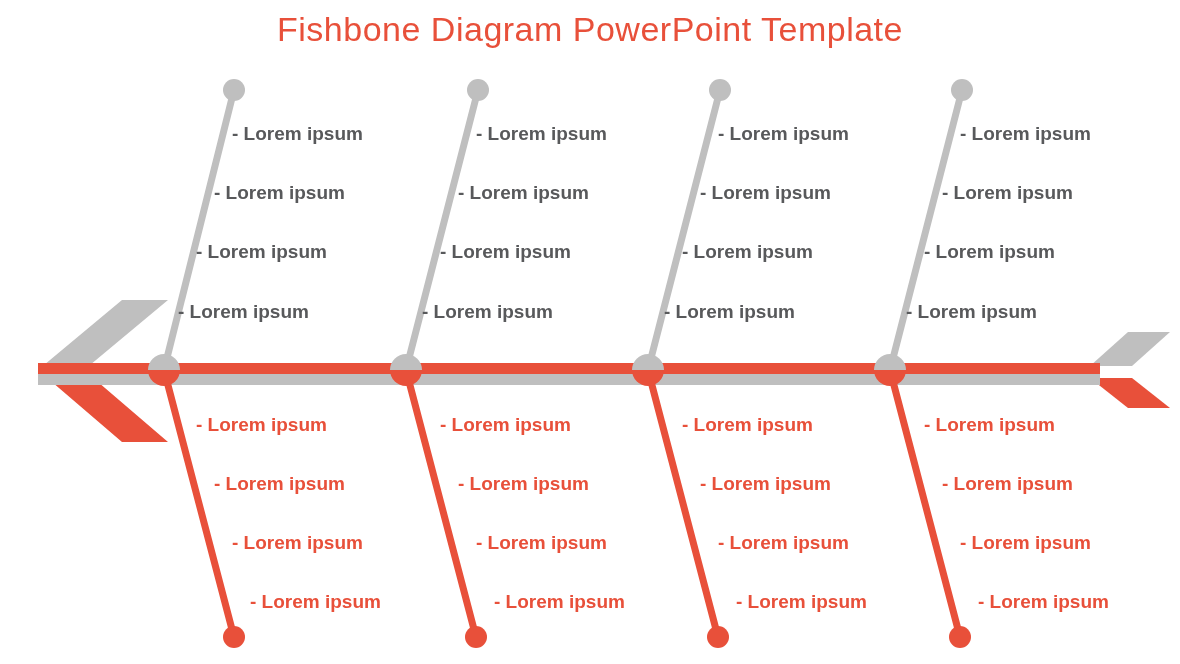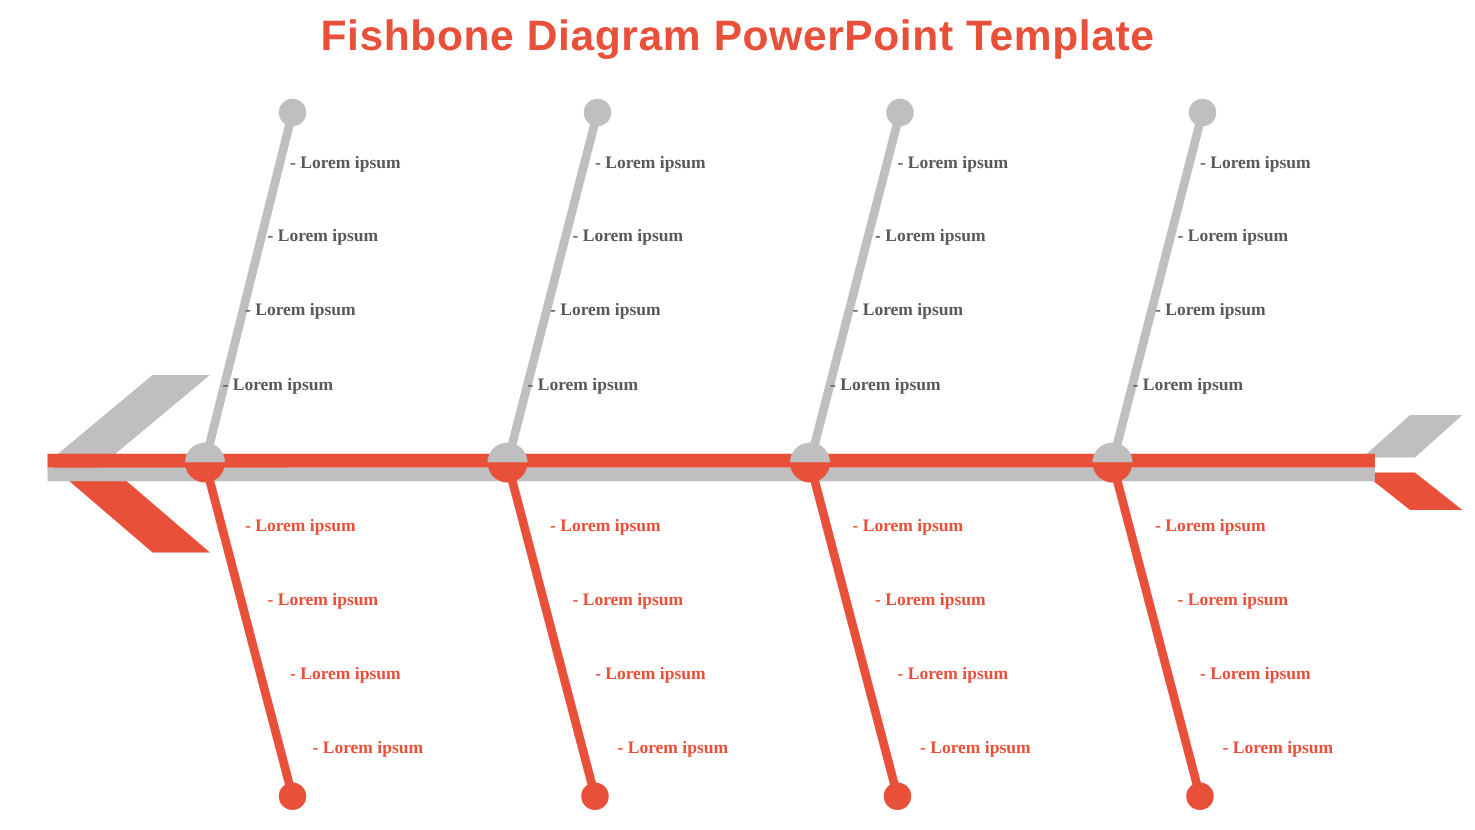--- a/index.html
+++ b/index.html
@@ -21,37 +21,37 @@
     background: #ffffff;
   }
   #title {
     position: absolute;
     left: 0;
     top: 10px;
     width: 1180px;
     text-align: center;
     font-family: "Liberation Sans", sans-serif;
     font-size: 34px;
-    font-weight: 700;
+    font-weight: 400;
     letter-spacing: 0.5px;
     color: #e8503a;
     white-space: nowrap;
     user-select: none;
   }
   #diagram {
     position: absolute;
     left: 0;
     top: 0;
     width: 1180px;
     height: 664px;
   }
   .bone-label {
     position: absolute;
-    font-family: Liberation Serif, serif;
-    font-size: 14px;
+    font-family: Liberation Sans, sans-serif;
+    font-size: 19px;
     font-weight: bold;
     white-space: nowrap;
     user-select: none;
   }
   .bone-label.upper { color: #58595b; }
   .bone-label.lower { color: #e8503a; }
 </style>
 </head>
 <body>
 

